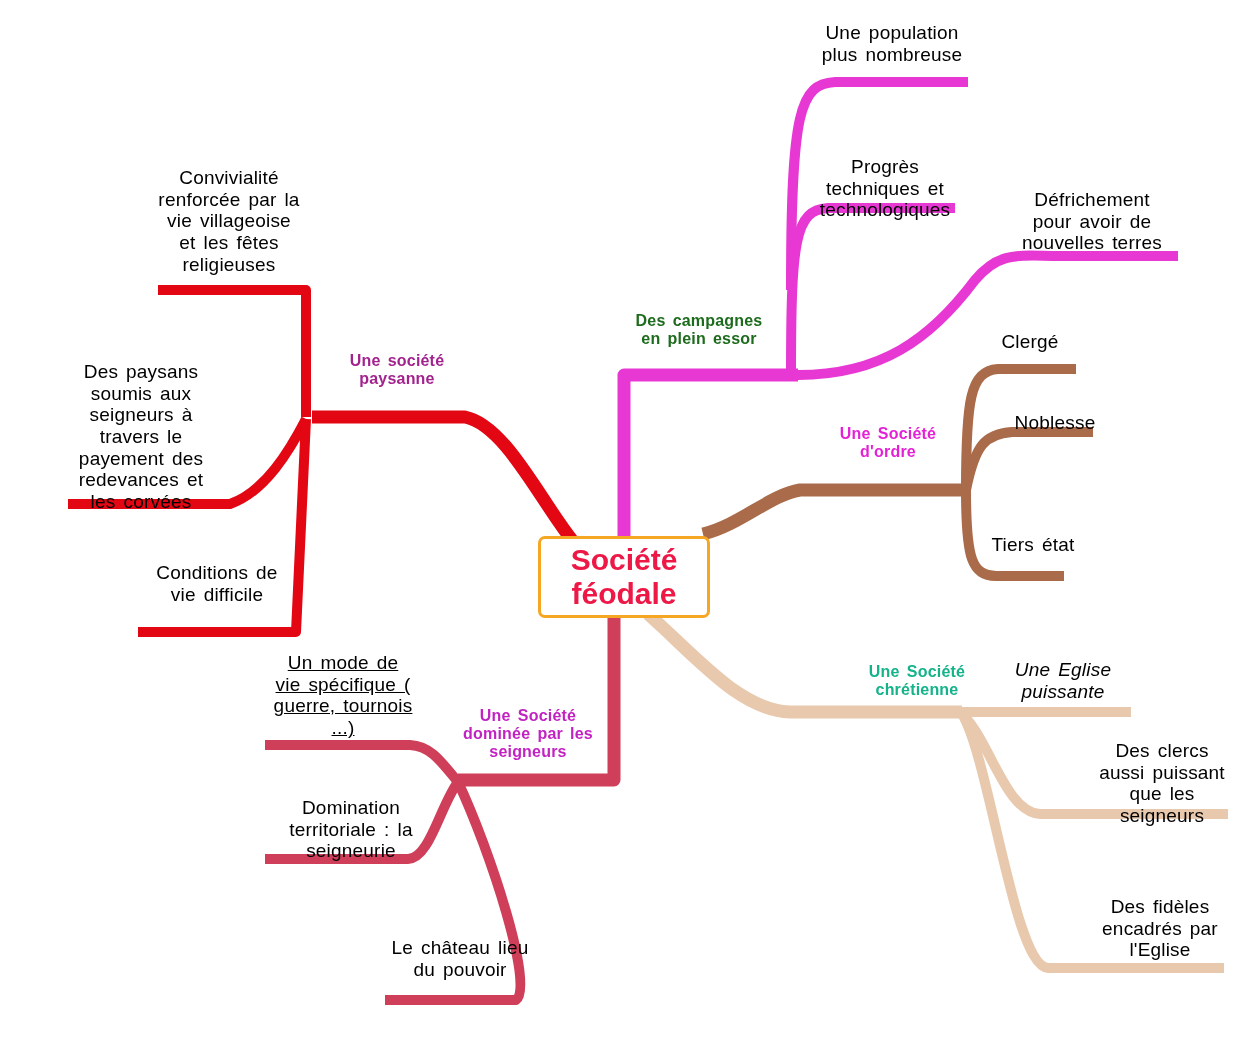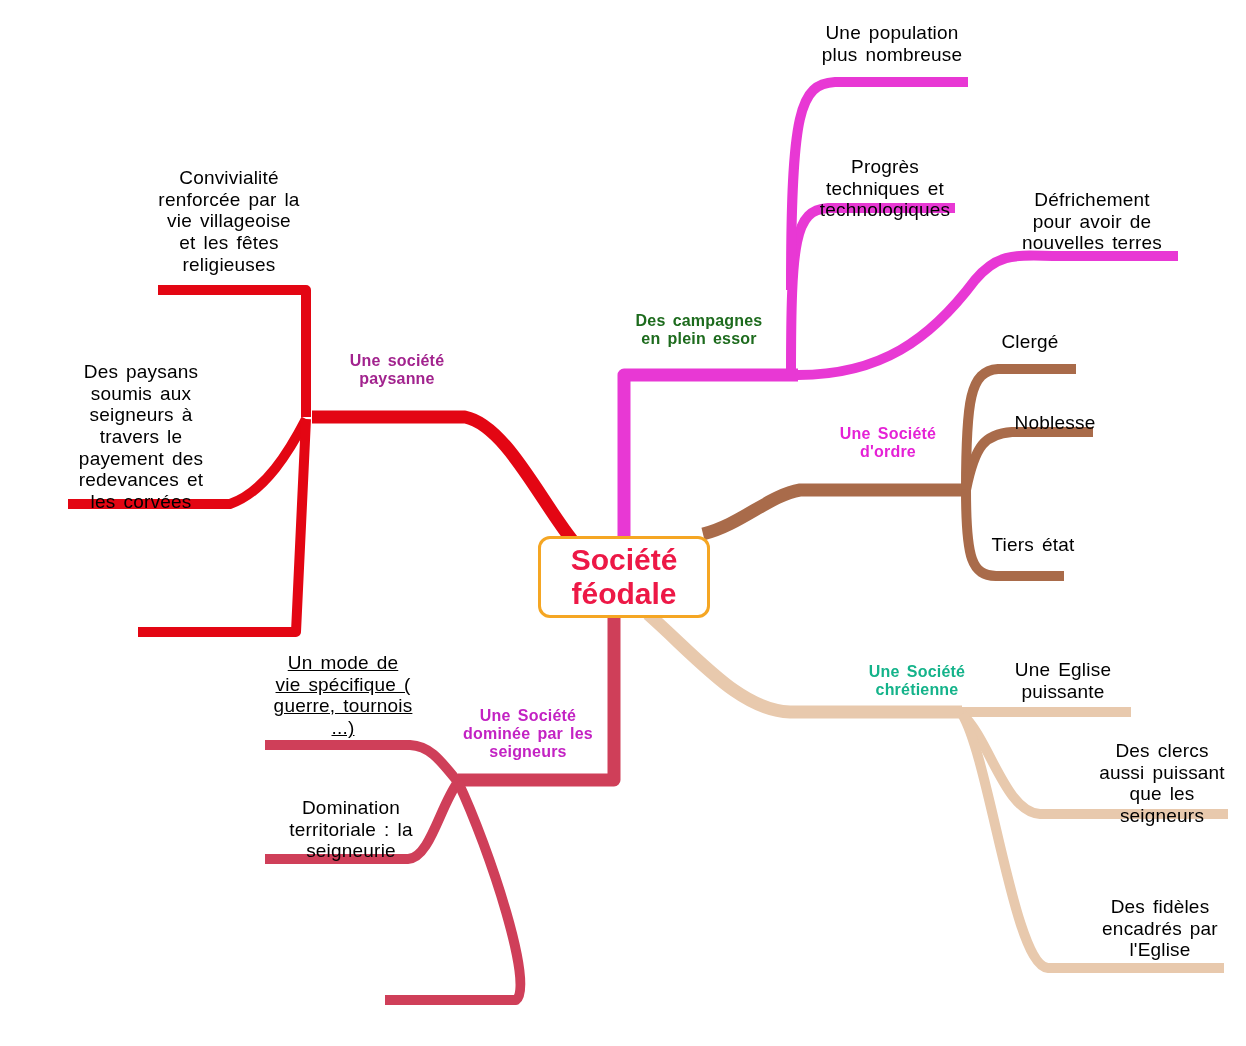--- a/index.html
+++ b/index.html
@@ -81,21 +81,21 @@
       <path stroke="#e8c9ad" stroke-width="10" d="M 962,714 C 990,740 1005,812 1040,814 L 1228,814"></path>
       <path stroke="#e8c9ad" stroke-width="10" d="M 962,714 C 990,760 1014,966 1048,968 L 1224,968"></path>
 
       <path stroke="#cf3f59" stroke-width="13" d="M 614,614 L 614,780 L 458,780"></path>
       <path stroke="#cf3f59" stroke-width="10" d="M 458,782 C 440,760 430,746 410,745 L 265,745"></path>
       <path stroke="#cf3f59" stroke-width="10" d="M 458,782 C 440,806 430,858 408,859 L 265,859"></path>
       <path stroke="#cf3f59" stroke-width="10" d="M 458,782 C 490,850 535,988 516,1000 L 385,1000"></path>
     </g>
   </svg>
 
-  <div class="central-node" style="left:538px; top:536px; width:172px; height:82px;">
+  <div class="central-node" style="left:538px; top:536px; width:172px; height:82px;border-radius:7px;">
     <span>Société
 féodale</span>
   </div>
 
   <div class="node-label branch-label" style="left:308px; top:352px; width:178px; color:#a2238e;">Une société
 paysanne</div>
 
   <div class="node-label branch-label" style="left:615px; top:312px; width:168px; color:#1d6b1d;">Des campagnes
 en plein essor</div>
 
@@ -116,53 +116,57 @@
 religieuses</div>
 
   <div class="node-label" style="left:66px; top:361px; width:150px;">Des paysans
 soumis aux
 seigneurs à
 travers le
 payement des
 redevances et
 les corvées</div>
 
+  <div class="node-label" style="left:139px; top:562px; width:156px;">Conditions de
+vie difficile</div>
 
   <div class="node-label" style="left:806px; top:22px; width:172px;">Une population
 plus nombreuse</div>
 
   <div class="node-label" style="left:810px; top:156px; width:150px;">Progrès
 techniques et
 technologiques</div>
 
   <div class="node-label" style="left:1000px; top:189px; width:184px;">Défrichement
 pour avoir de
 nouvelles terres</div>
 
   <div class="node-label" style="left:980px; top:331px; width:100px;">Clergé</div>
 
   <div class="node-label" style="left:1000px; top:412px; width:110px;">Noblesse</div>
 
   <div class="node-label" style="left:978px; top:534px; width:110px;">Tiers état</div>
 
-  <div class="node-label" style="left:995px; top:659px; width:136px;">Une Eglise
+  <div class="node-label" style="left:995px; top:659px; width:136px;font-style:italic;">Une Eglise
 puissante</div>
 
   <div class="node-label" style="left:1092px; top:740px; width:140px;">Des clercs
 aussi puissant
 que les
 seigneurs</div>
 
   <div class="node-label" style="left:1092px; top:896px; width:136px;">Des fidèles
 encadrés par
 l'Eglise</div>
 
   <div class="node-label" style="left:262px; top:652px; width:162px;text-decoration:underline;">Un mode de
 vie spécifique (
 guerre, tournois
 ...)</div>
 
   <div class="node-label" style="left:272px; top:797px; width:158px;">Domination
 territoriale : la
 seigneurie</div>
 
+  <div class="node-label" style="left:380px; top:937px; width:160px;">Le château lieu
+du pouvoir</div>
 
 </div>
 
 </body></html>

